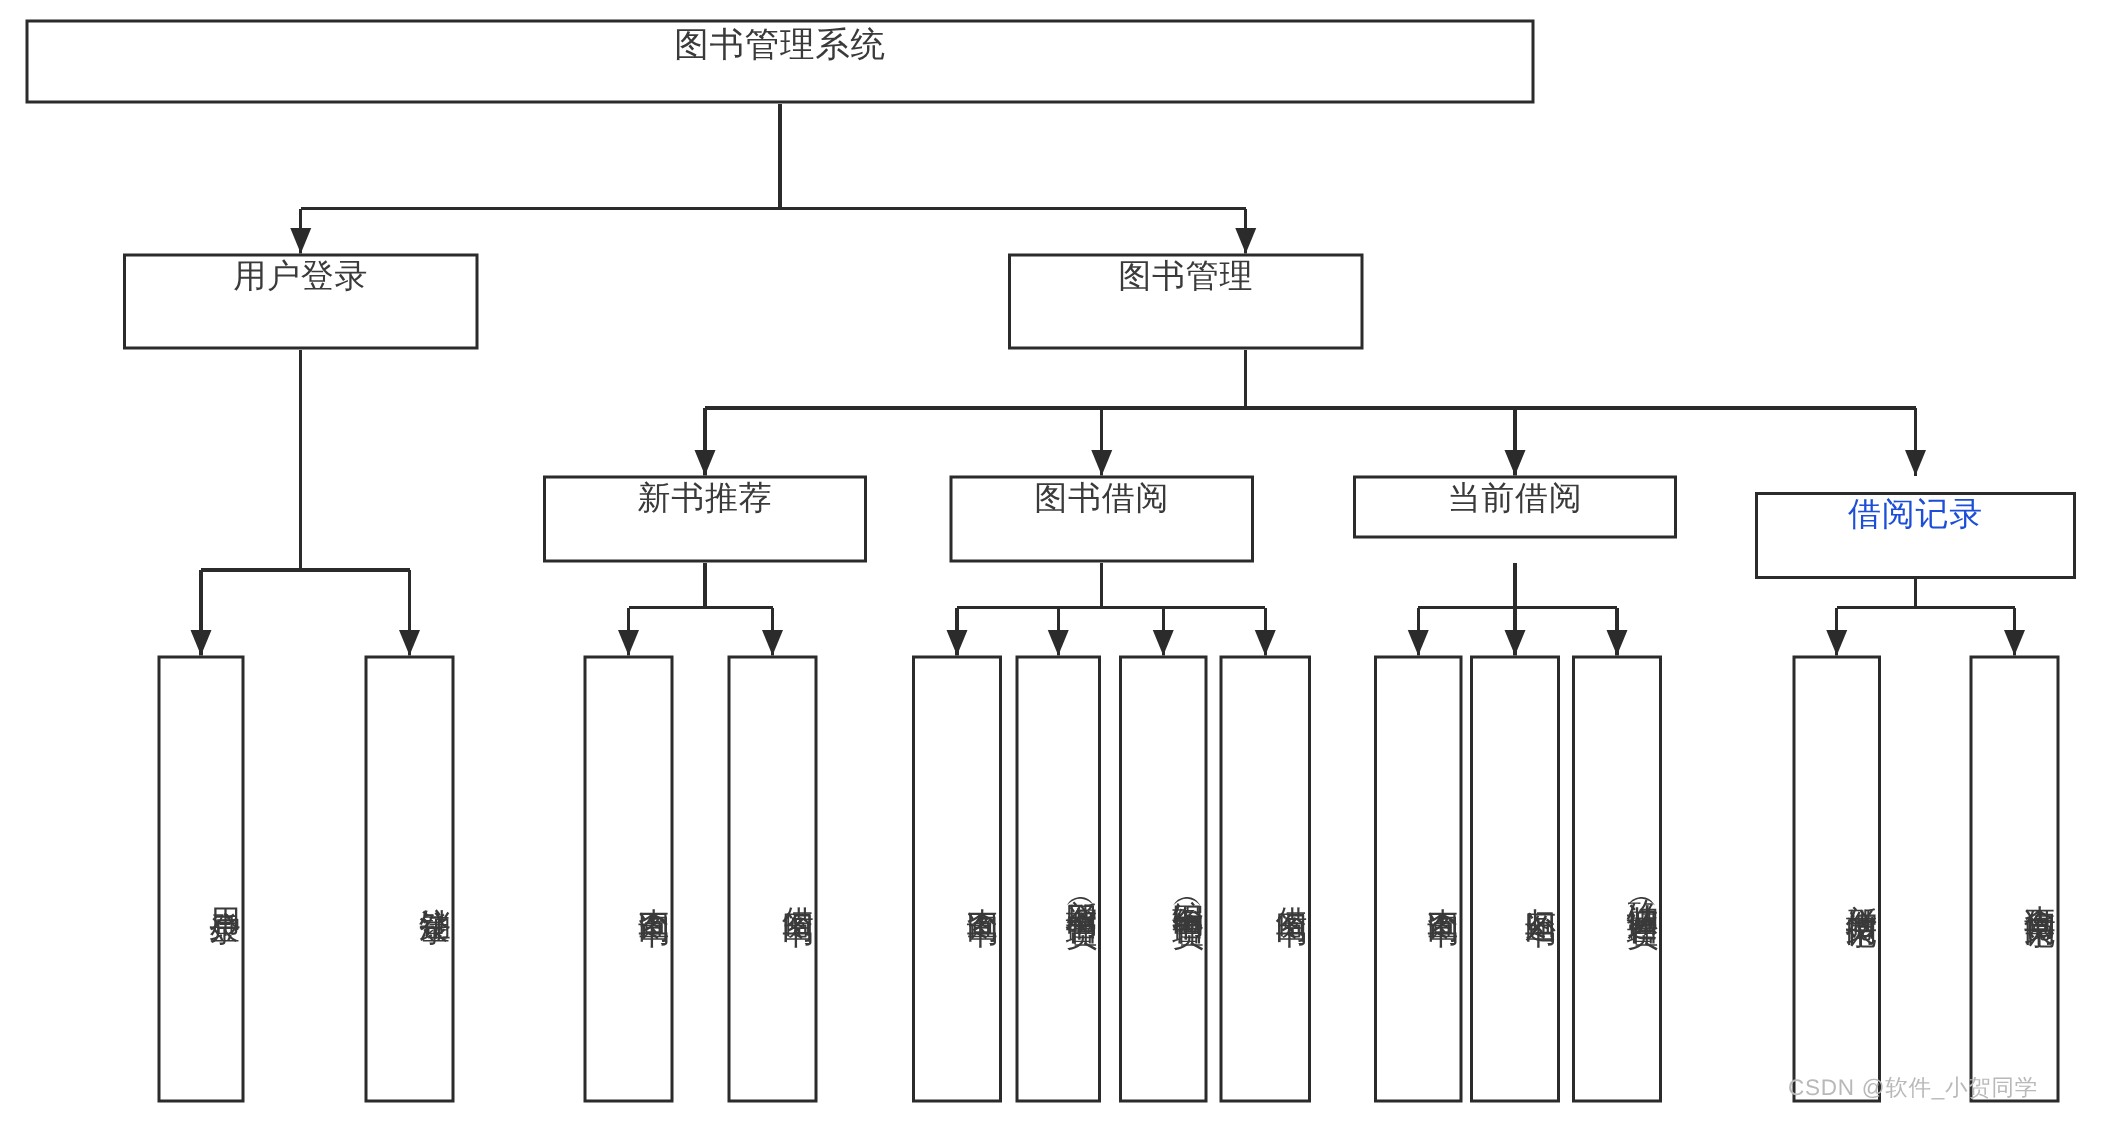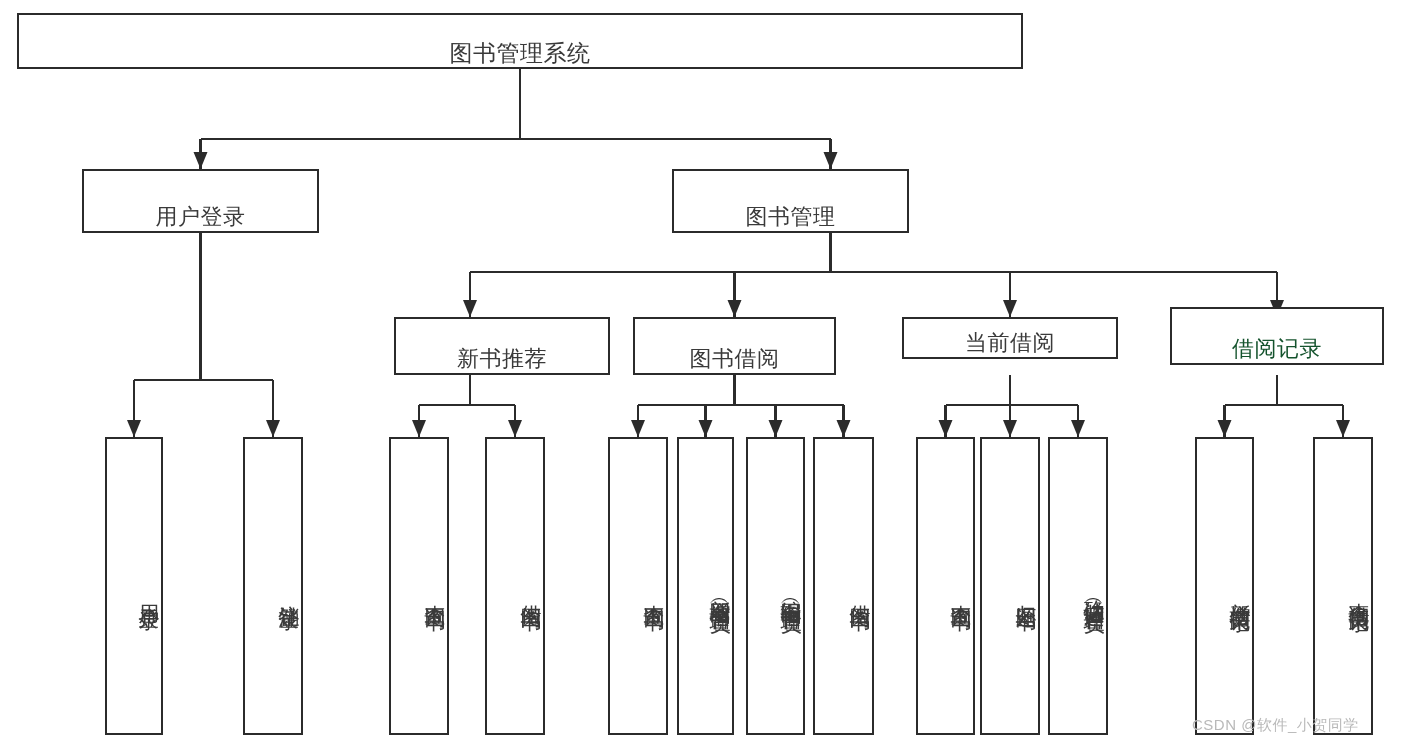--- a/index.html
+++ b/index.html
@@ -24,21 +24,21 @@
     width: 1405px;
     height: 747px;
     pointer-events: none;
   }
   .node {
     position: absolute;
     box-sizing: border-box;
     border: 2px solid #2b2b2b;
     background: #ffffff;
     display: flex;
-    align-items: flex-end;
+    align-items: flex-start;
     justify-content: center;
     color: #3a3a3a;
     font-size: 21px;
     line-height: 1.22;
     text-align: center;
     letter-spacing: 0.5px;
     z-index: 2;
   }
   .node.root {
     font-size: 23px;
@@ -132,30 +132,30 @@
   <div id="nodes-layer">
       <div class="node root" style="left: 17px; top: 13px; width: 1006px; height: 56px; border-color: rgb(43, 43, 43); color: rgb(58, 58, 58);">
         <span class="node-label">图书管理系统</span>
       </div>
       <div class="node level2" style="left: 82px; top: 169px; width: 237px; height: 64px; border-color: rgb(43, 43, 43); color: rgb(58, 58, 58);">
         <span class="node-label">用户登录</span>
       </div>
       <div class="node level2" style="left: 672px; top: 169px; width: 237px; height: 64px; border-color: rgb(43, 43, 43); color: rgb(58, 58, 58);">
         <span class="node-label">图书管理</span>
       </div>
-      <div class="node level3" style="left: 362px; top: 317px; width: 216px; height: 58px; border-color: rgb(43, 43, 43); color: rgb(58, 58, 58); margin-left: 32px;">
+      <div class="node level3" style="left: 362px; top: 317px; width: 216px; height: 58px; border-color: rgb(43, 43, 43); color: rgb(58, 58, 58);">
         <span class="node-label">新书推荐</span>
       </div>
       <div class="node level3" style="left: 633px; top: 317px; width: 203px; height: 58px; border-color: rgb(43, 43, 43); color: rgb(58, 58, 58);">
         <span class="node-label">图书借阅</span>
       </div>
       <div class="node level3" style="left: 902px; top: 317px; width: 216px; height: 42px; border-color: rgb(43, 43, 43); color: rgb(58, 58, 58);">
         <span class="node-label">当前借阅</span>
       </div>
-      <div class="node level3" style="left: 1170px; top: 307px; width: 214px; height: 58px; border-color: rgb(43, 43, 43); color: #14532d;">
+      <div class="node level3" style="left: 1170px; top: 328px; width: 214px; height: 58px; border-color: rgb(43, 43, 43); color: #1d4ed8;">
         <span class="node-label">借阅记录</span>
       </div>
       <div class="node leaf" style="left: 105px; top: 437px; width: 58px; height: 298px; border-color: rgb(43, 43, 43); color: rgb(58, 58, 58);">
         <span class="node-label">用户登录</span>
       </div>
       <div class="node leaf" style="left: 243px; top: 437px; width: 60px; height: 298px; border-color: rgb(43, 43, 43); color: rgb(58, 58, 58);">
         <span class="node-label">注销登录</span>
       </div>
       <div class="node leaf" style="left: 389px; top: 437px; width: 60px; height: 298px; border-color: rgb(43, 43, 43); color: rgb(58, 58, 58);">
         <span class="node-label">查询图书</span>

